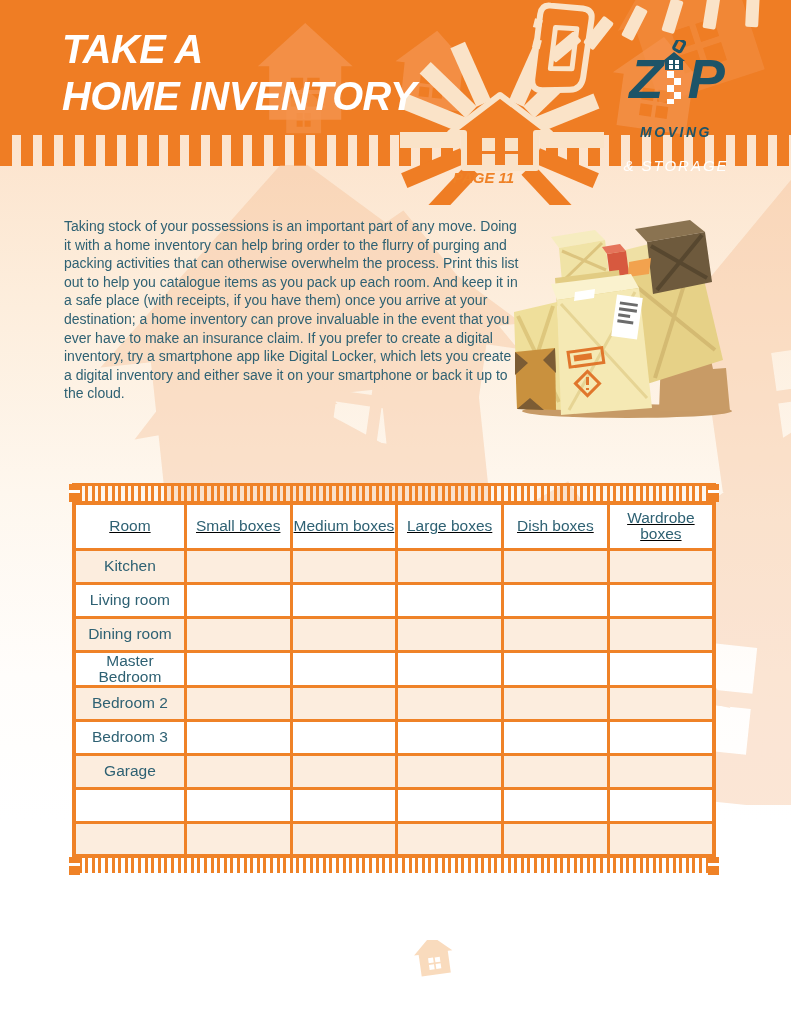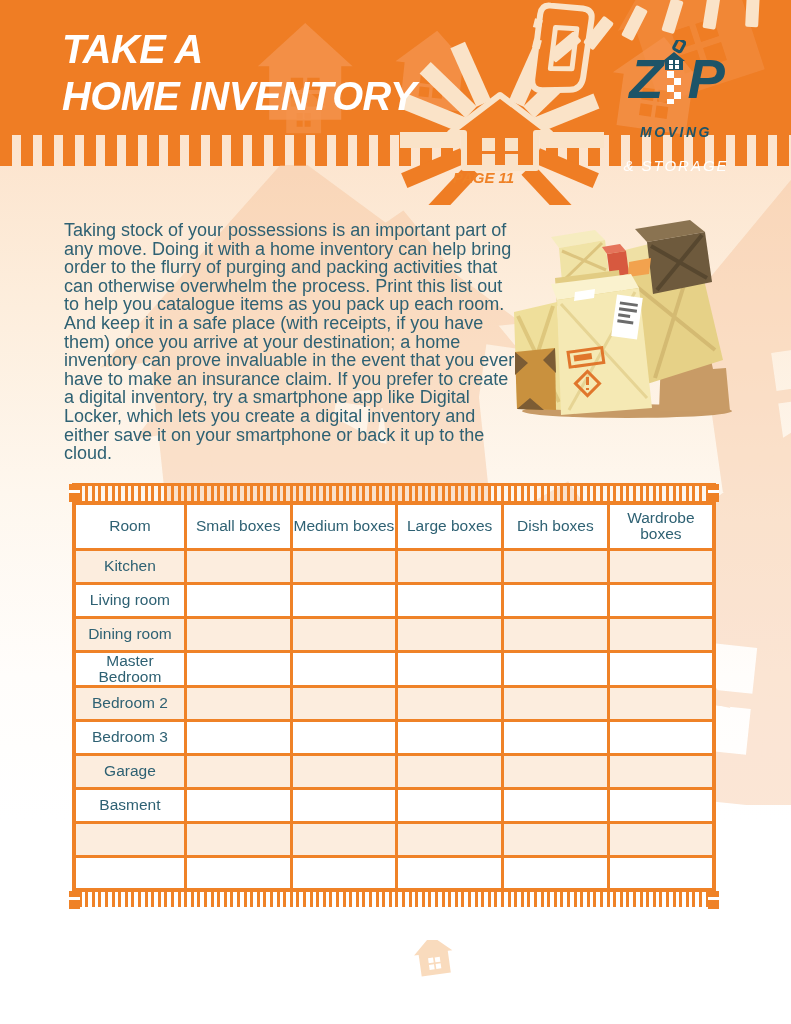--- a/index.html
+++ b/index.html
@@ -17,41 +17,41 @@
   .deco-svg{position:absolute;left:0;top:0;z-index:1;}
   
   .logo{position:absolute;left:606px;top:40px;width:140px;text-align:center;z-index:5;}
   .logo-row{display:flex;align-items:flex-end;justify-content:center;gap:1px;}
   .logo-zp{color:#1d5468;font-size:56px;line-height:50px;font-weight:bold;font-style:italic;letter-spacing:-2px;}
   .logo-moving{color:#1d5468;font-size:14px;font-weight:bold;font-style:italic;letter-spacing:2.5px;margin-top:20px;}
   .logo-storage{color:#ffffff;font-size:15px;font-style:italic;letter-spacing:2px;margin-top:17px;}
   
   .page-label{position:absolute;left:453px;top:169px;width:100px;text-align:left;z-index:4;
     color:#ef8227;font-size:15px;font-weight:bold;font-style:italic;}
-  .intro{position:absolute;left:64px;top:203px;width:455px;color:#2e6173;font-size:18px;line-height:18.6px;z-index:3;}
+  .intro{position:absolute;left:64px;top:203px;width:455px;color:#2e6173;font-size:14px;line-height:18.6px;z-index:3;}
   
   .boxes{position:absolute;left:498px;top:212px;z-index:3;}
   
   .wm{position:absolute;z-index:0;}
   
   .table-wrap{position:absolute;left:72px;top:483px;width:644px;z-index:4;}
   .zip-band{position:relative;height:15px;
     background:repeating-linear-gradient(90deg,#ef8227 0 3px,rgba(0,0,0,0) 3px 6.6px);}
   .zip-band.top{border-top:3px solid #ef8227;}
   .zip-band.bottom{border-bottom:0;}
   .zip-band::before,.zip-band::after{content:"";position:absolute;top:-2px;width:11px;height:18px;
     background:linear-gradient(180deg,#ef8227 0 6px,#ffffff 6px 9px,#ef8227 9px);}
   .zip-band.bottom::before,.zip-band.bottom::after{top:-1px;}
   .zip-band::before{left:-3px;}
   .zip-band::after{right:-3px;}
   table.inv{border-collapse:collapse;width:644px;table-layout:fixed;
     border:4px solid #ef8227;background:#ffffff;}
   table.inv th,table.inv td{border:3px solid #ef8227;text-align:center;vertical-align:middle;
     color:#2e6173;font-size:15.5px;line-height:16px;padding:0;font-weight:normal;}
-  table.inv thead tr{height:46px;background:#ffffff;}
+  table.inv thead tr{height:46px;background:#ffffff;text-decoration:underline;}
   table.inv tbody tr{height:34px;}
   table.inv tbody tr:nth-child(odd){background:#fcedde;}
   table.inv tbody tr:nth-child(even){background:#ffffff;}
   table.inv col.c-room{width:17.4%;}
 </style>
 </head>
 <body>
 
 <div class="page">
 
@@ -288,28 +288,20 @@
         </tr>
         <tr>
           <td>Garage</td>
           <td></td>
             <td></td>
           <td></td>
             <td></td>
           <td></td>
         </tr>
         <tr>
-          <td>Basment</td>
-          <td></td>
-            <td></td>
-          <td></td>
-            <td></td>
-          <td></td>
-        </tr>
-        <tr>
           <td></td>
           <td></td>
             <td></td>
           <td></td>
             <td></td>
           <td></td>
         </tr>
         <tr>
           <td></td>
           <td></td>

